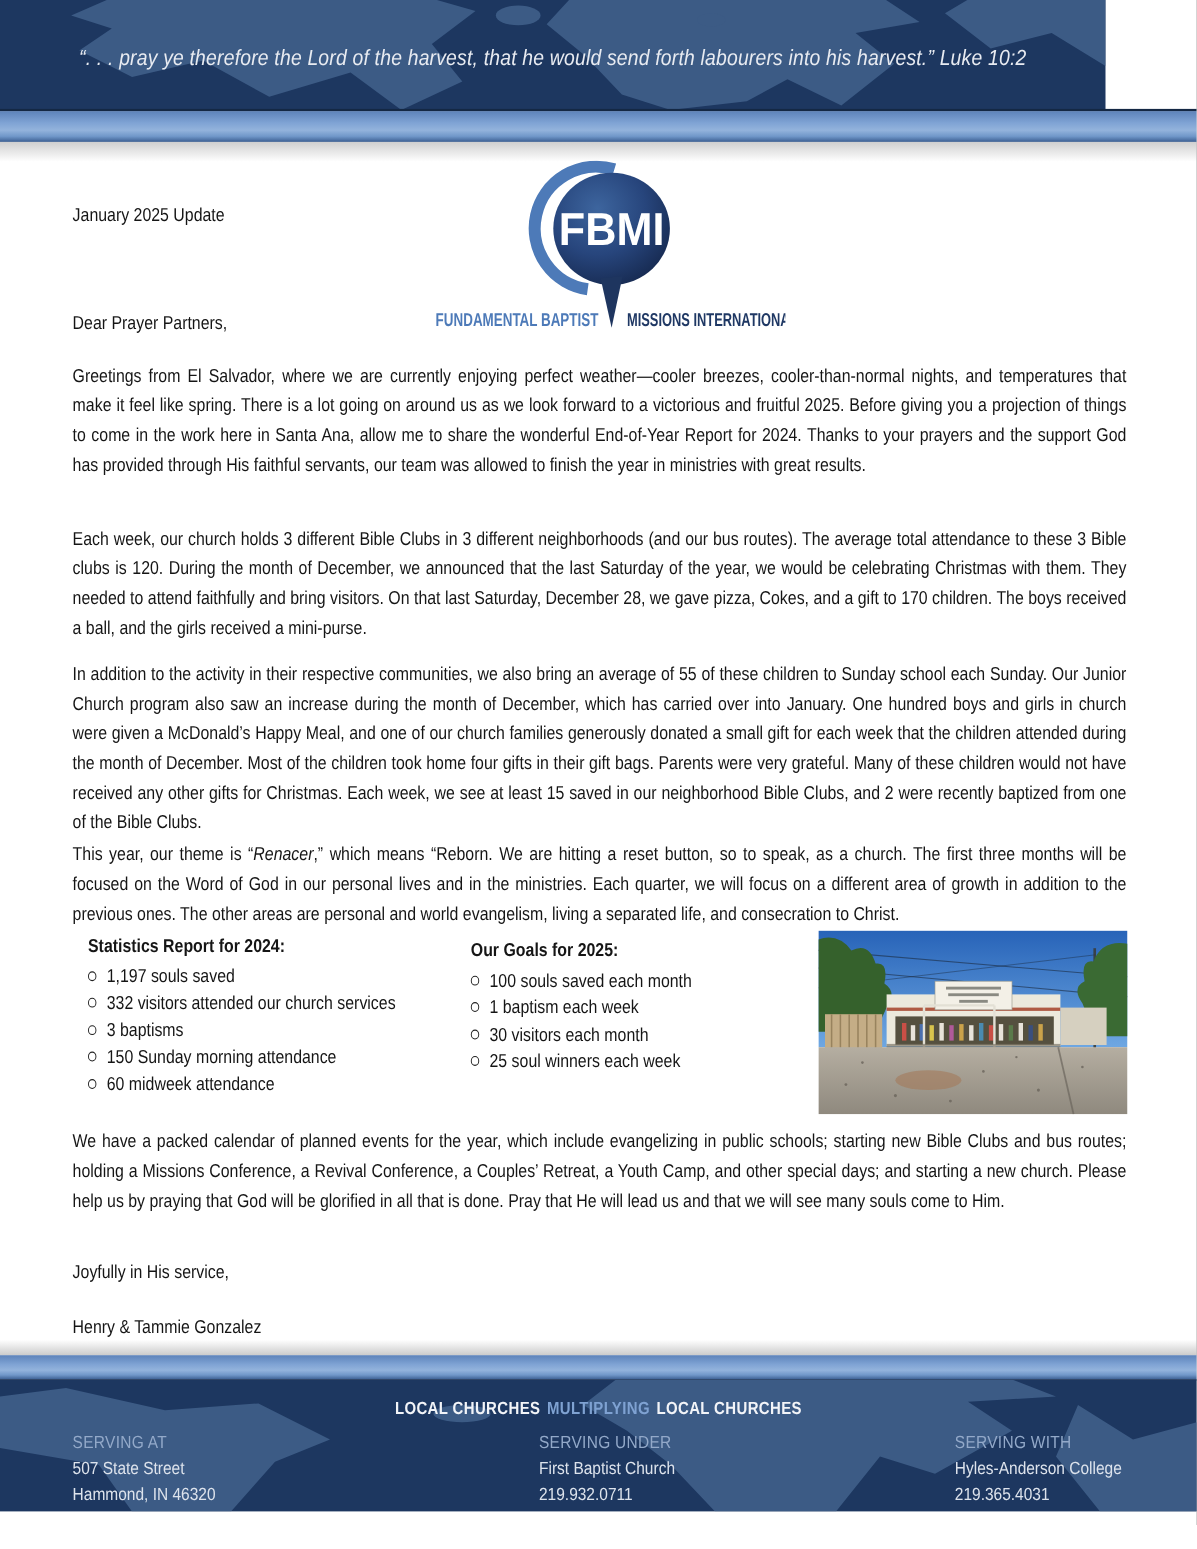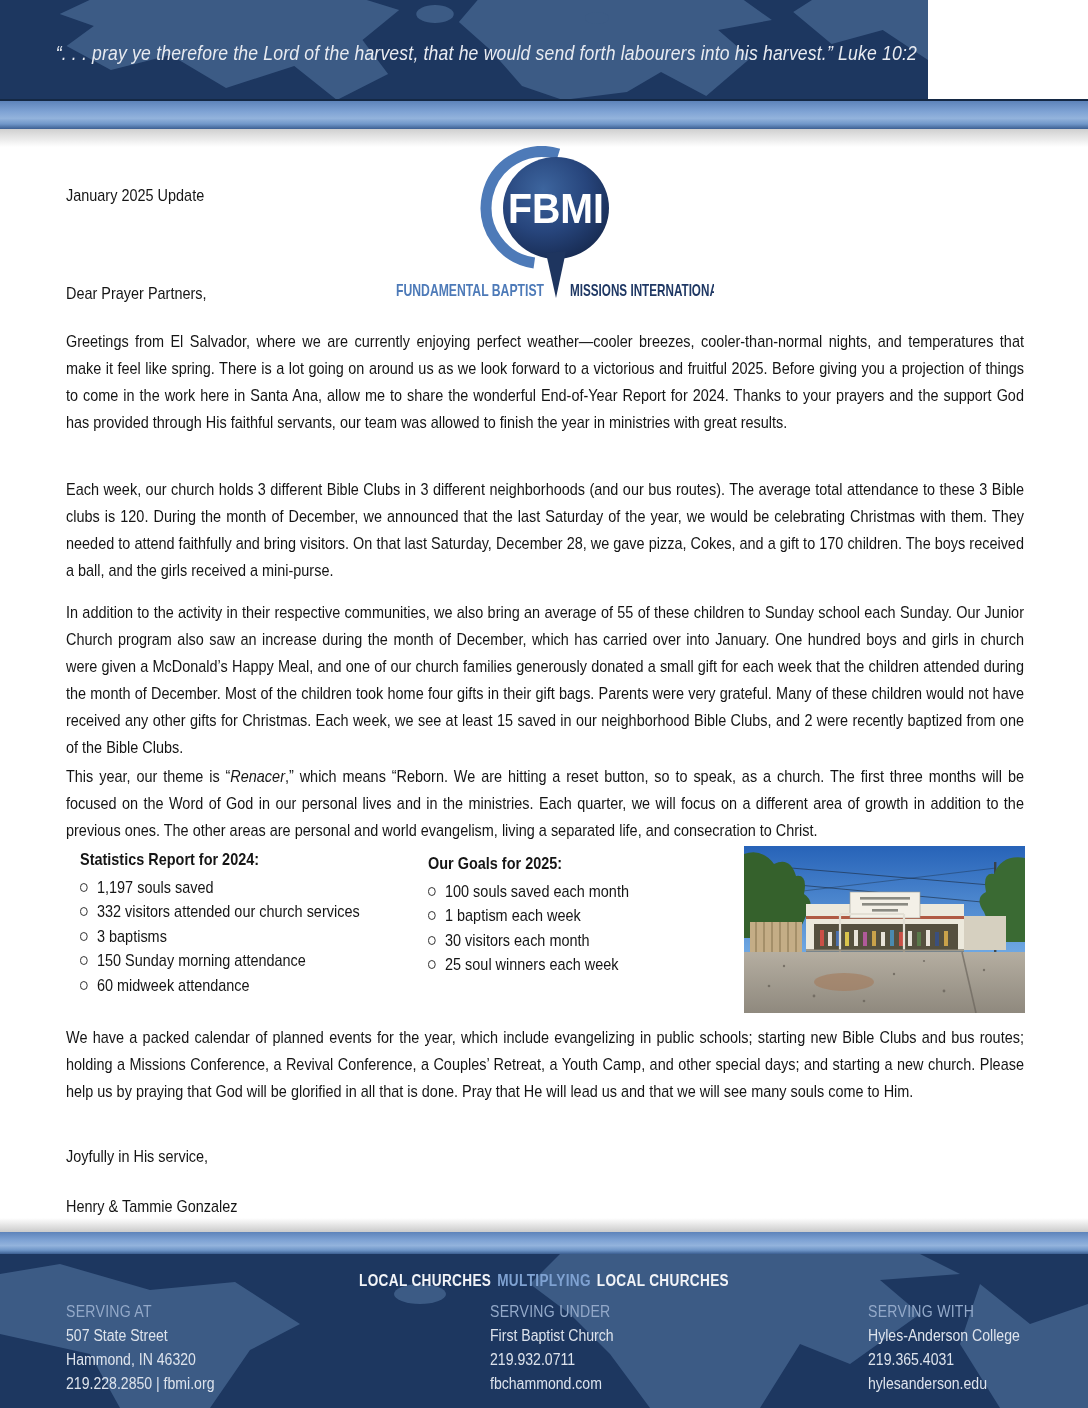--- a/index.html
+++ b/index.html
@@ -3,21 +3,21 @@
 <meta charset="utf-8">
 <style>
   html,body { margin:0; padding:0; background:#888; }
   .page {
     position:relative; width:1088px; height:1408px; margin:0 auto;
     background:#ffffff; overflow:hidden;
     font-family:"Liberation Sans", sans-serif; color:#111;
   }
   
   .banner {
-    position:absolute; top:0; left:0; width:928px; height:100px;
+    position:absolute; top:0; left:0; width:1005px; height:100px;
     background:#1d3760; overflow:hidden;
   }
   .banner svg.map, .footer svg.map { position:absolute; top:0; left:0; width:100%; height:100%; }
   .banner-quote {
     position:absolute; top:42px; left:0; right:0; text-align:center;
     font-style:italic; font-size:20px; color:#e8ebf1; letter-spacing:.2px;
     transform:scaleX(.88); transform-origin:50% 50%; white-space:nowrap;
   }
   .strip {
     position:absolute; left:0; width:1088px;
@@ -42,21 +42,21 @@
   .list-block li::before {
     content:""; display:inline-block; width:7px; height:7px;
     border:1.3px solid #222; border-radius:50%; margin-right:11px; vertical-align:1px;
   }
   .photo { position:absolute; top:846px; left:744px; width:281px; height:167px; }
   
   .shadow-above { position:absolute; top:1218px; left:0; width:1088px; height:14px;
     background:linear-gradient(0deg, rgba(140,140,140,.45), rgba(255,255,255,0)); }
   .strip.bottom { top:1232px; height:22px; border-bottom:1px solid #142844; }
   .footer {
-    position:absolute; top:1254px; left:0; width:1088px; height:154px;
+    position:absolute; top:1254px; left:0; width:1088px; height:120px;
     background:#1d3760; overflow:hidden;
   }
   .tagline {
     position:absolute; top:18px; left:0; right:0; text-align:center;
     font-weight:bold; font-size:16px; letter-spacing:.4px; color:#f2f4f8;
     transform:scaleX(.85); transform-origin:50% 50%; white-space:nowrap;
   }
   .tagline .mult { color:#7fa2d2; }
   .tagline span + span { margin-left:7px; }
   .fcol {

